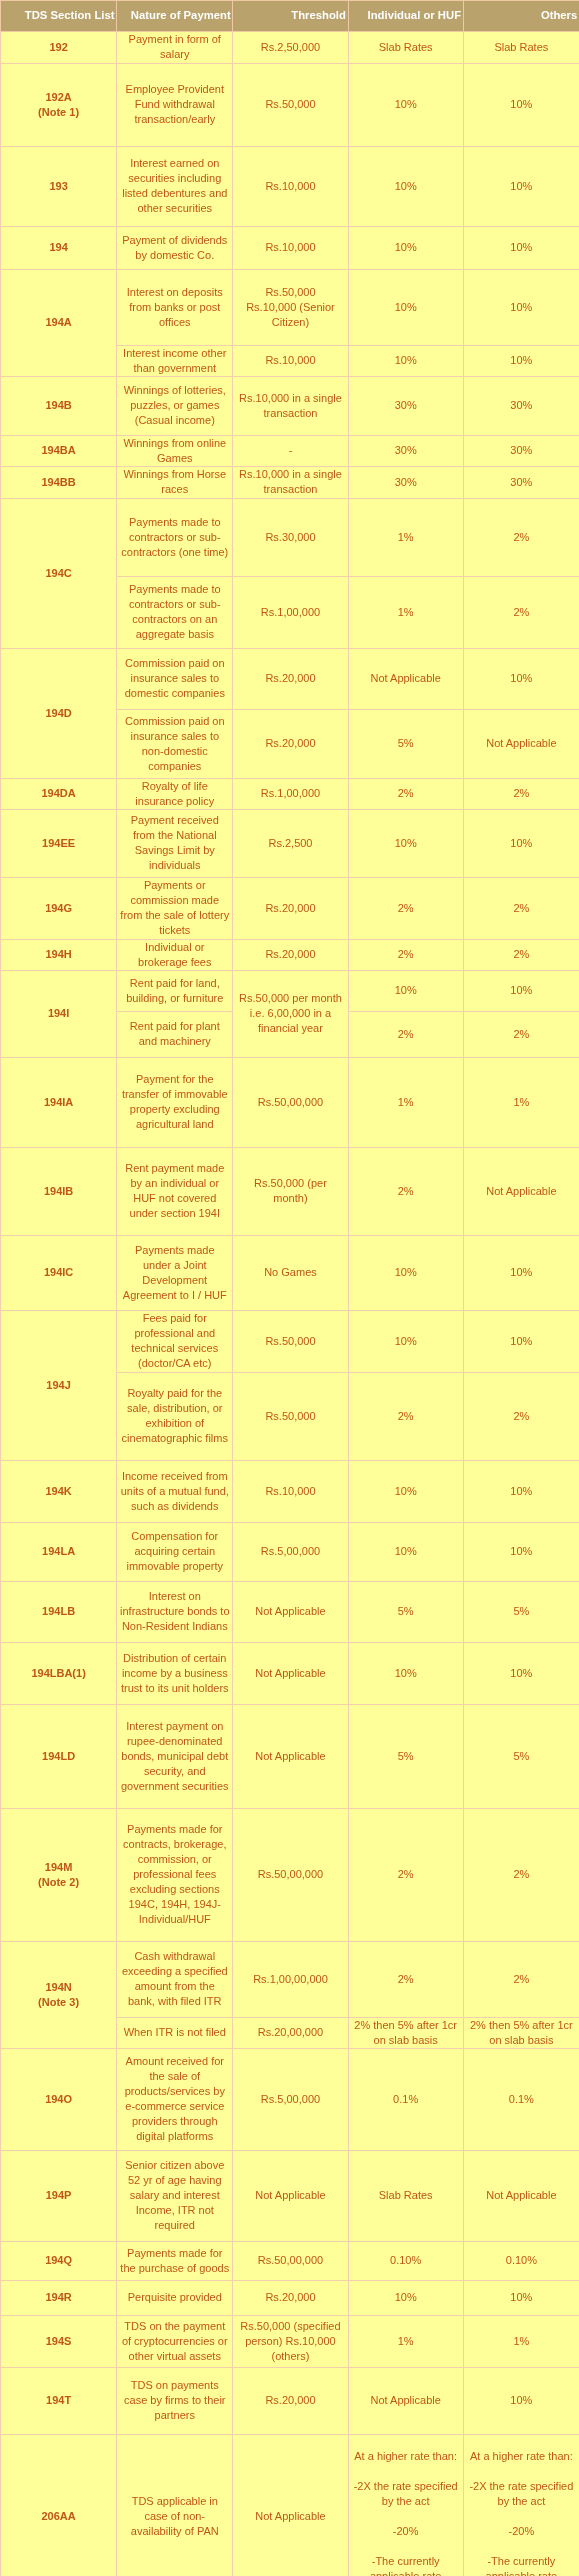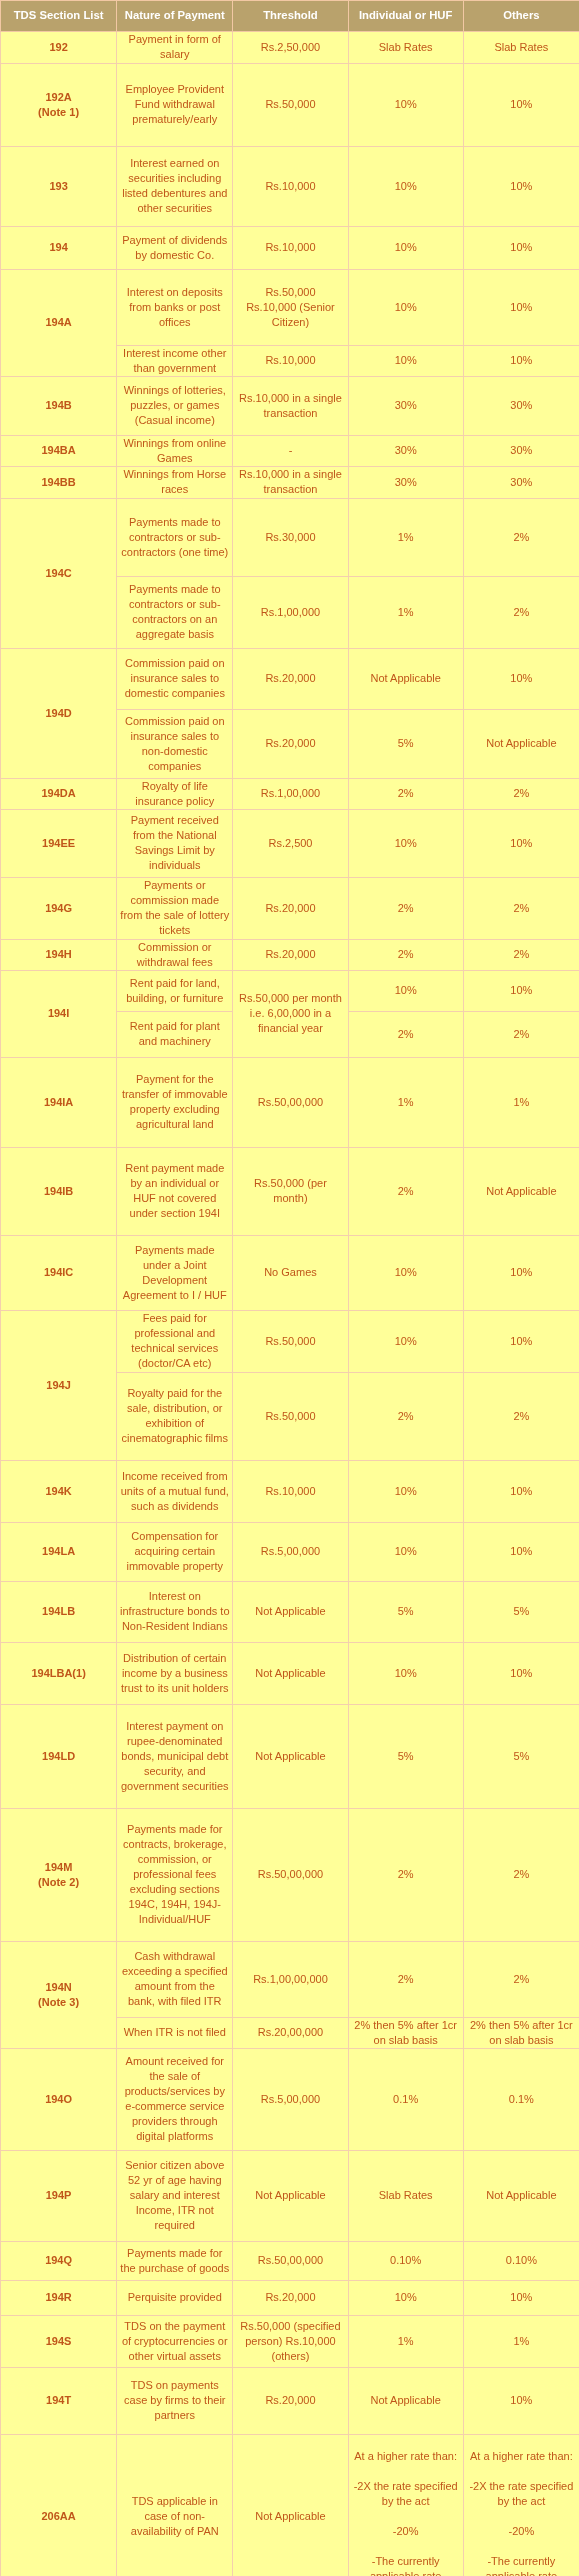--- a/index.html
+++ b/index.html
@@ -19,21 +19,21 @@
   table.tds col.c3 { width: 115px; }
   table.tds col.c4 { width: 115px; }
   table.tds col.c5 { width: 116px; }
   table.tds th {
     background: #b9a26c;
     color: #ffffff;
     font-weight: bold;
     font-size: 11.3px;
     height: 29.5px;
     border: 0.9px solid #f2c8a4;
-    text-align: center;
+    text-align: right;
     vertical-align: middle;
     padding: 0 1.7px;
   }
   table.tds td {
     border: 0.9px solid #f4cfae;
     text-align: center;
     vertical-align: middle;
     padding: 0 2.6px;
     word-wrap: break-word;
   }
@@ -66,21 +66,21 @@
       <td class="sec pre">192</td>
       <td>Payment in form of salary</td>
       <td class="pre">Rs.2,50,000</td>
       <td class="pre">Slab Rates</td>
       <td class="pre">Slab Rates</td>
     </tr>
 
     <tr style="height:83px">
       <td class="sec pre">192A
 (Note 1)</td>
-      <td>Employee Provident Fund withdrawal prematurely/early</td>
+      <td>Employee Provident Fund withdrawal transaction/early</td>
       <td class="pre">Rs.50,000</td>
       <td class="pre">10%</td>
       <td class="pre">10%</td>
     </tr>
 
     <tr style="height:80px">
       <td class="sec pre">193</td>
       <td>Interest earned on securities including listed debentures and other securities</td>
       <td class="pre">Rs.10,000</td>
       <td class="pre">10%</td>
@@ -181,21 +181,21 @@
     <tr style="height:62px">
       <td class="sec pre">194G</td>
       <td>Payments or commission made from the sale of lottery tickets</td>
       <td class="pre">Rs.20,000</td>
       <td class="pre">2%</td>
       <td class="pre">2%</td>
     </tr>
 
     <tr style="height:31px">
       <td class="sec pre">194H</td>
-      <td>Commission or withdrawal fees</td>
+      <td>Individual or brokerage fees</td>
       <td class="pre">Rs.20,000</td>
       <td class="pre">2%</td>
       <td class="pre">2%</td>
     </tr>
 
     <tr style="height:41px">
       <td class="sec pre" rowspan="2">194I</td>
       <td>Rent paid for land, building, or furniture</td>
       <td class="pre" rowspan="2">Rs.50,000  per month i.e. 6,00,000  in a financial year</td>
       <td class="pre">10%</td>

